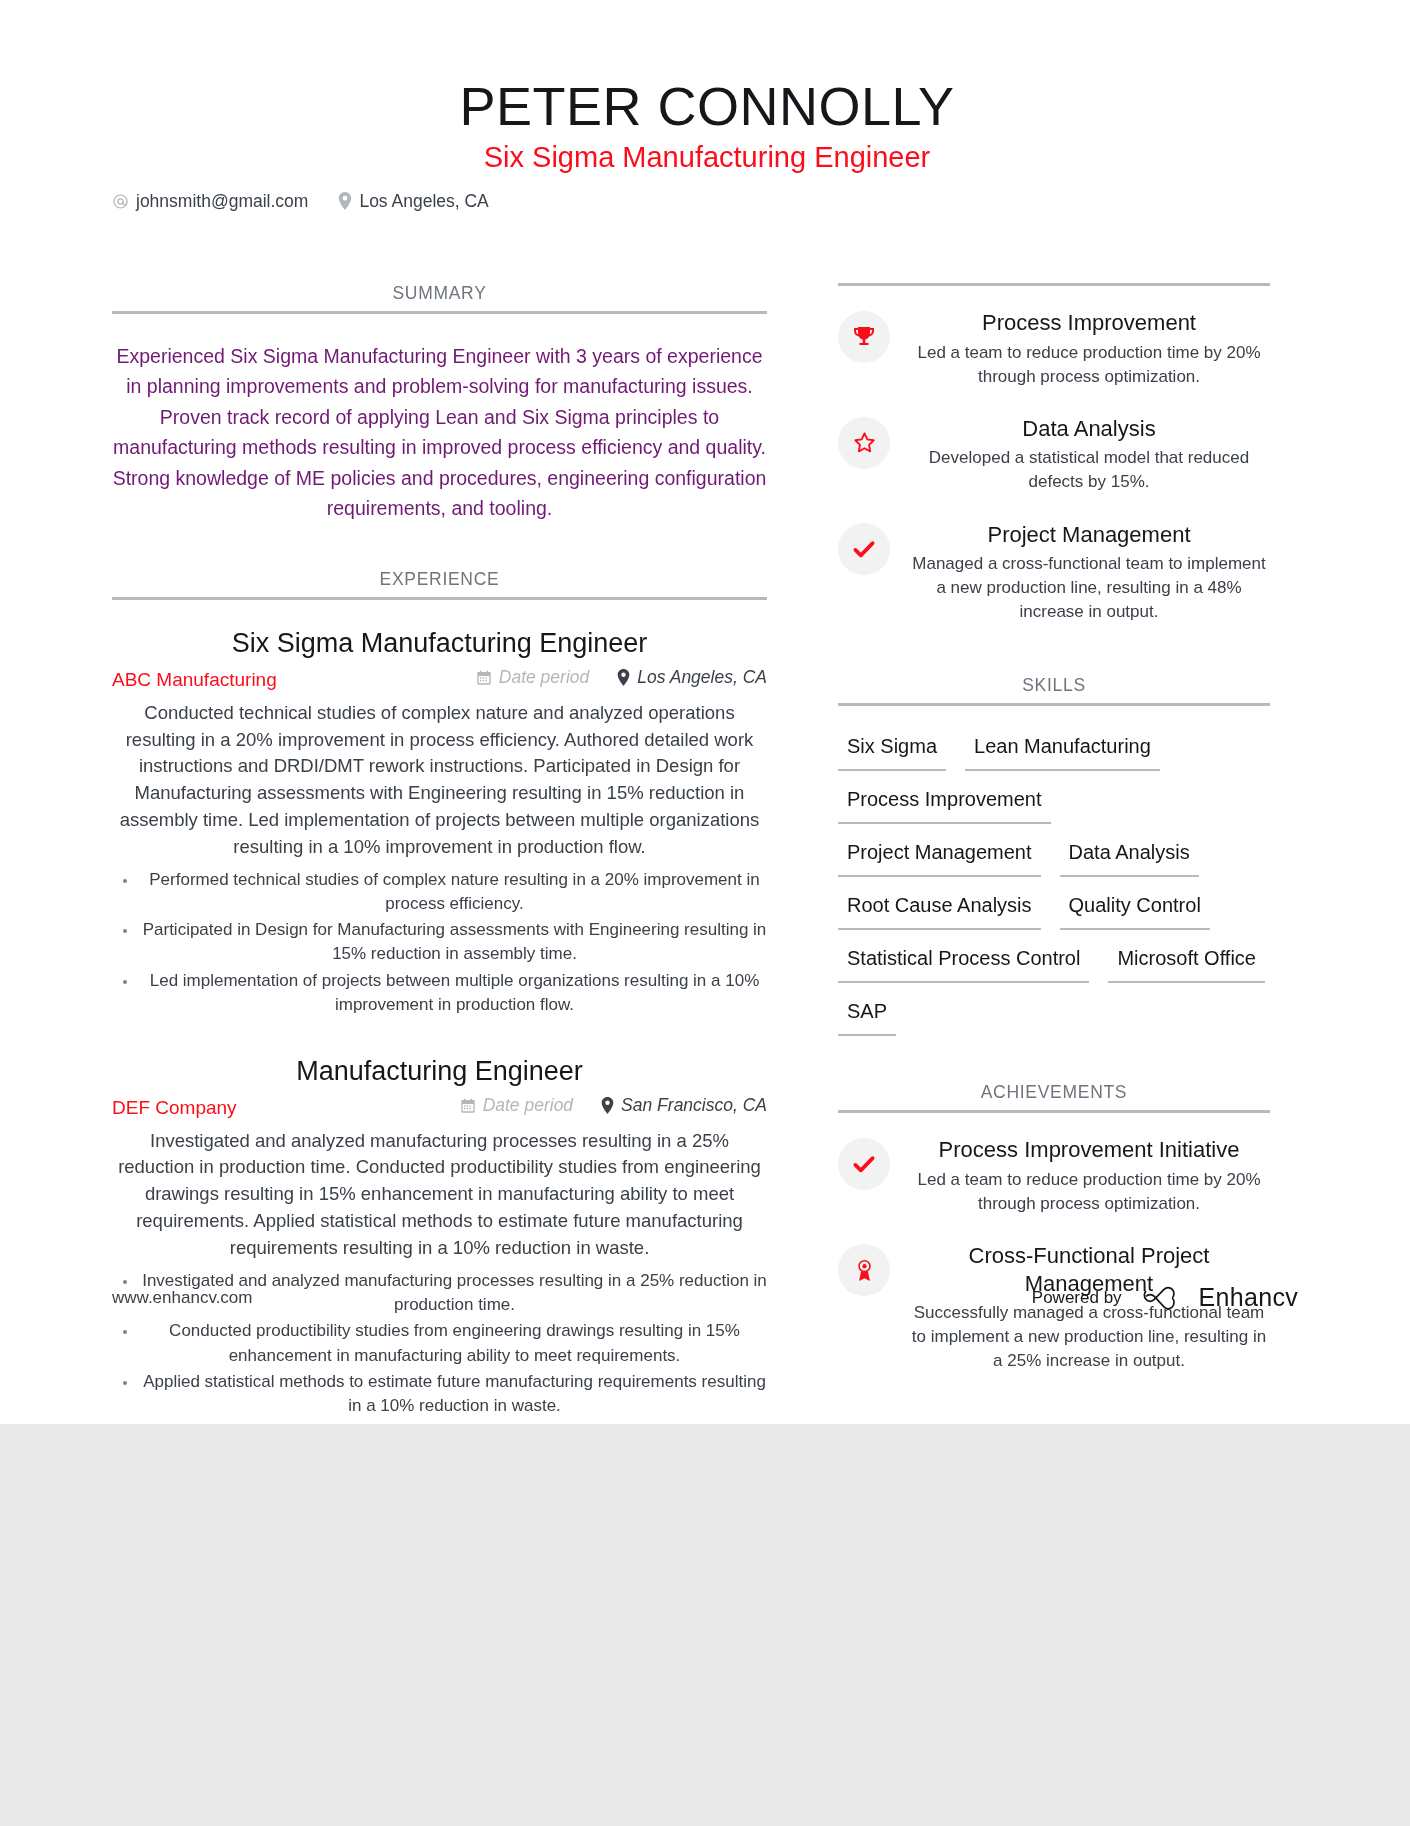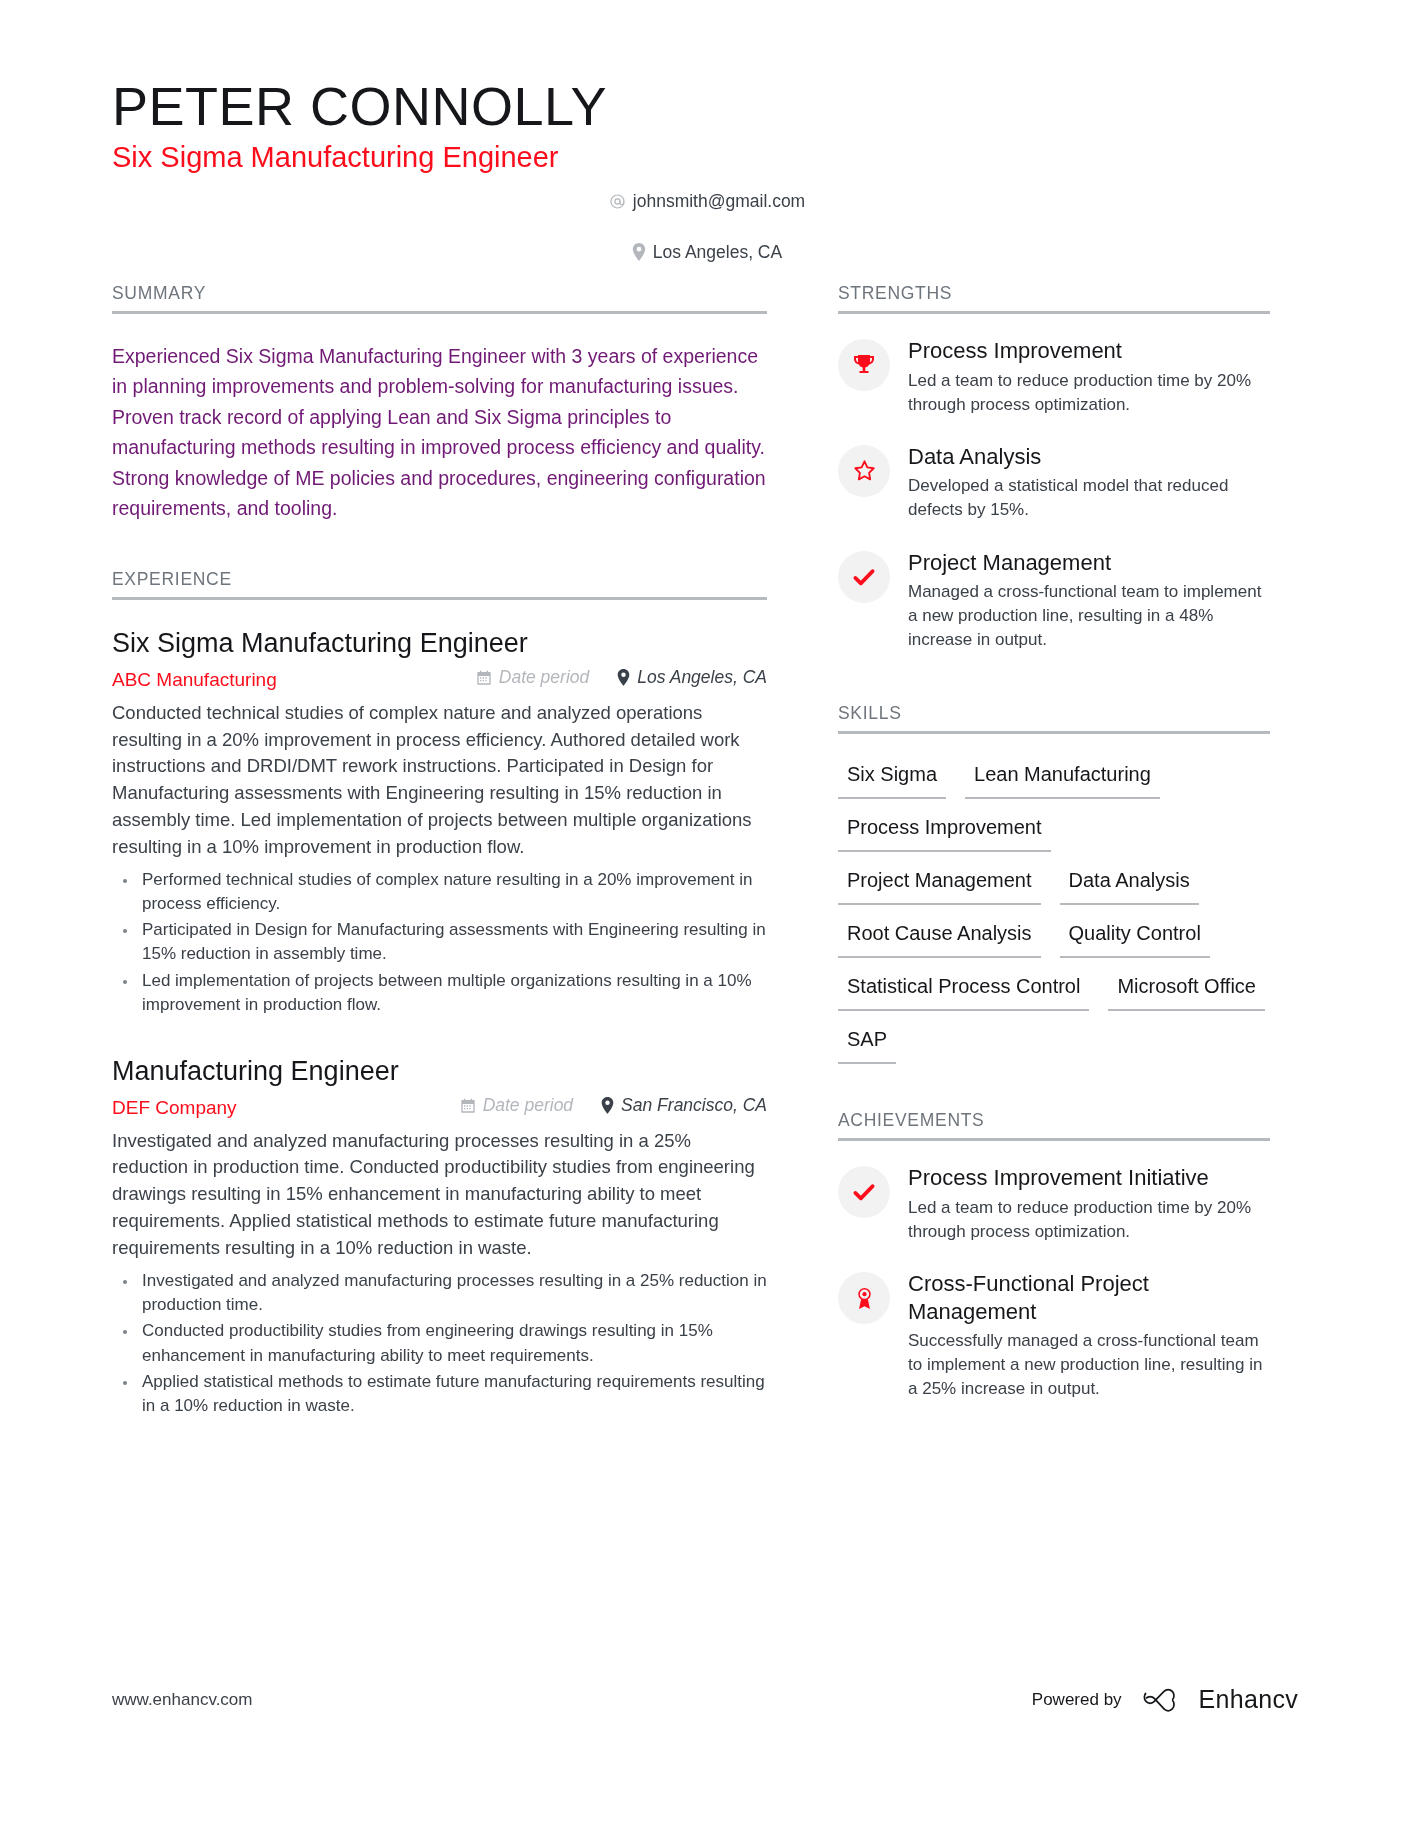--- a/index.html
+++ b/index.html
@@ -5,24 +5,25 @@
   * { box-sizing: border-box; margin: 0; padding: 0; }
 
   html, body {
     background: #e9e9e9;
     font-family: "Liberation Sans", sans-serif;
   }
 
   .page {
     position: relative;
     width: 1410px;
-    height: 1826px;
+    height: 1424px;
     margin: 0 auto;
     background: #ffffff;
     overflow: hidden;
+    text-align: center;
   }
 
   
   .header { position: absolute; left: 112px; top: 78px; width: 1190px; }
 
   .cand-name {
     font-size: 54px;
     font-weight: 400;
     letter-spacing: 0.5px;
     color: #15171a;
@@ -38,21 +39,20 @@
     line-height: 1.1;
   }
 
   .contact-row {
     margin-top: 17px;
     display: flex;
     align-items: center;
     gap: 30px;
     font-size: 17.5px;
     color: #3b4149;
-    flex-direction: column;
   }
   .contact-item { display: flex; align-items: center; gap: 7px; }
   .contact-item .ic { display: inline-flex; align-items: center; justify-content: center; }
   .contact-item .ic svg { display: block; }
 
   
   .col-left  { position: absolute; left: 112px;  top: 283px; width: 655px; }
   .col-right { position: absolute; left: 838px;  top: 283px; width: 432px; }
 
   
@@ -313,21 +313,20 @@
           <li>Applied statistical methods to estimate future manufacturing requirements resulting in a 10% reduction in waste.</li>
         </ul>
       </div>
 
     </div>
   </div>
 
   <div class="col-right">
 
     <div class="sec">
-      <div class="sec-title">STRENGTHS</div>
       <div class="sec-rule"></div>
       <div class="sr-list">
 
         <div class="sr-item">
           <div class="sr-bubble">
             <svg width="24" height="24" viewBox="0 0 24 24" fill="#fc0d1b">
               <path d="M18 3V2H6v1H2v3c0 2.8 2.1 5.1 4.8 5.5.8 1.5 2.2 2.6 3.9 2.9V18H7.5v2h9v-2H13.3v-3.6c1.7-.3 3.1-1.4 3.9-2.9C19.9 11.1 22 8.8 22 6V3h-4zM4 6V5h2v4.3C4.8 8.8 4 7.5 4 6zm16 0c0 1.5-.8 2.8-2 3.3V5h2v1z"></path>
             </svg>
           </div>
           <div class="sr-body">

